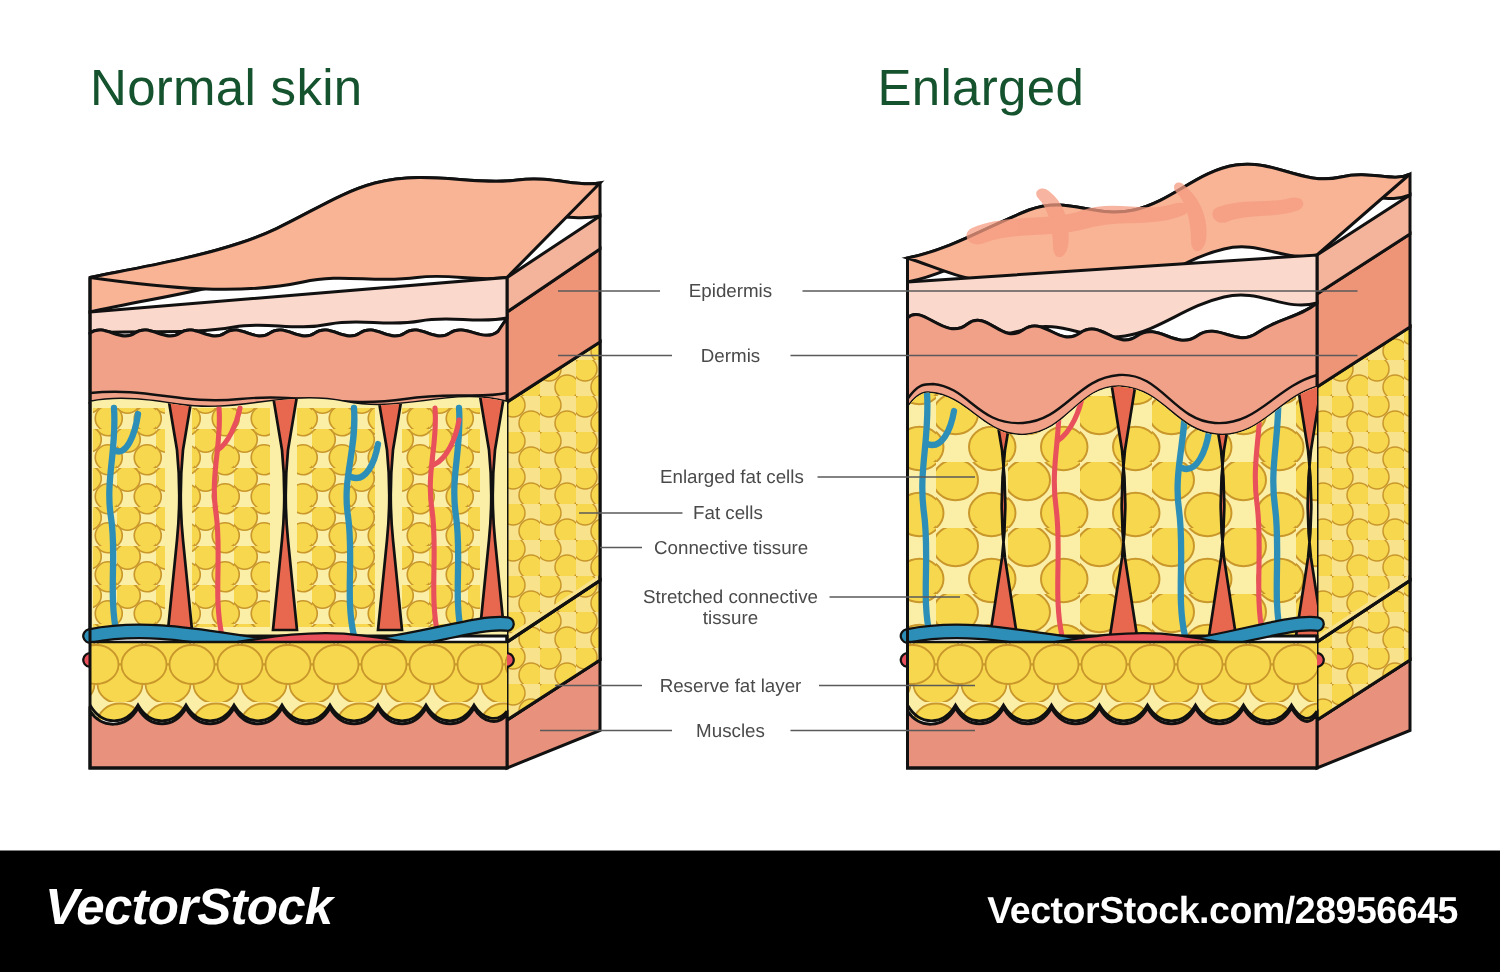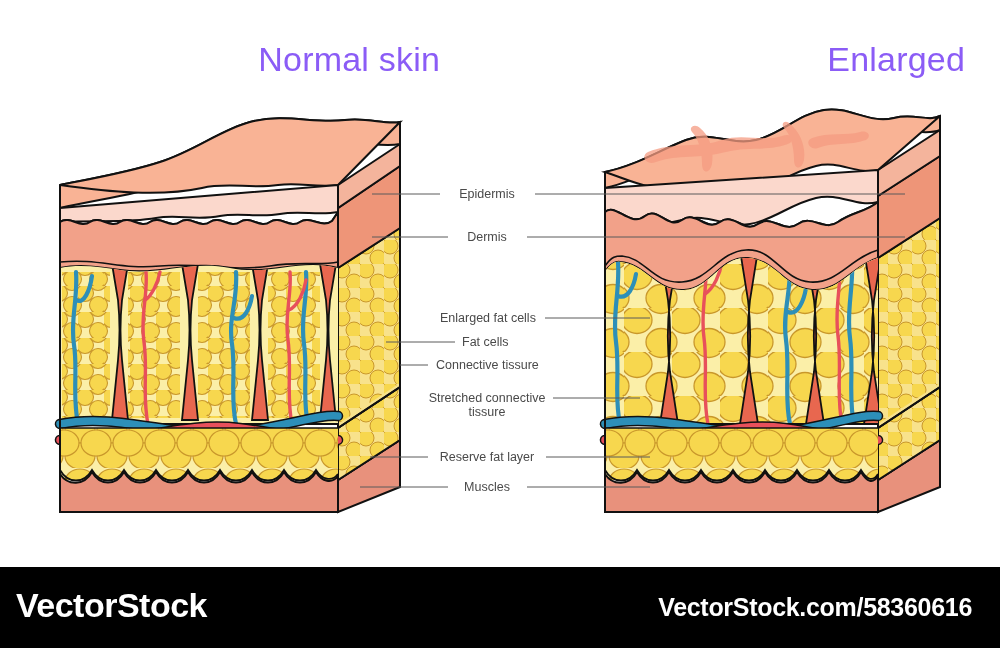--- a/index.html
+++ b/index.html
@@ -5,40 +5,40 @@
   html,body{margin:0;padding:0;}
   body{
     width:1000px;height:648px;
     background:#ffffff;
     font-family:"Liberation Sans",sans-serif;
     overflow:hidden;position:relative;
   }
   #stage{position:absolute;inset:0;background:#fff;}
   .title{
     position:absolute;top:40px;
-    font-size:34px;color:#8b5cf6;font-weight:400;
-    text-align:right;letter-spacing:.2px;white-space:nowrap;
+    font-size:34px;color:#14532d;font-weight:400;
+    text-align:left;letter-spacing:.2px;white-space:nowrap;
   }
   #title-normal{left:60px;width:380px;}
   #title-cellulite{left:585px;width:380px;}
   #diagram{position:absolute;left:0;top:0;}
   .lbl{
     font-family:"Liberation Sans",sans-serif;
     font-size:12.5px;fill:#4a4a4a;
   }
   .lbl-c{text-anchor:middle;}
   .leader{stroke:#5a5a5a;stroke-width:1;fill:none;}
   #watermark{
     position:absolute;left:0;top:567px;width:1000px;height:81px;
     background:#000;
   }
   #wm-logo{
-    position:absolute;left:16px;top:586px;
+    position:absolute;left:30px;top:586px;
     color:#fff;font-size:34px;font-weight:bold;
-    font-family:"Liberation Sans",sans-serif;letter-spacing:-.5px;
+    font-family:"Liberation Sans",sans-serif;letter-spacing:-.5px;font-style:italic;
   }
   #wm-url{
     position:absolute;right:28px;top:593px;
     color:#fff;font-size:25px;font-weight:bold;
     font-family:"Liberation Sans",sans-serif;letter-spacing:-.3px;
   }
 </style>
 </head>
 <body>
 
@@ -386,15 +386,15 @@
       <g>
         <line class="leader" x1="360" y1="487" x2="448" y2="487"></line>
         <line class="leader" x1="527" y1="487" x2="650" y2="487"></line>
         <text class="lbl lbl-c" x="487" y="491">Muscles</text>
       </g>
     </g>
   </svg>
 
   <div id="watermark"></div>
   <div id="wm-logo">VectorStock</div>
-  <div id="wm-url">VectorStock.com/58360616</div>
+  <div id="wm-url">VectorStock.com/28956645</div>
 
 </div>
 
 </body></html>

